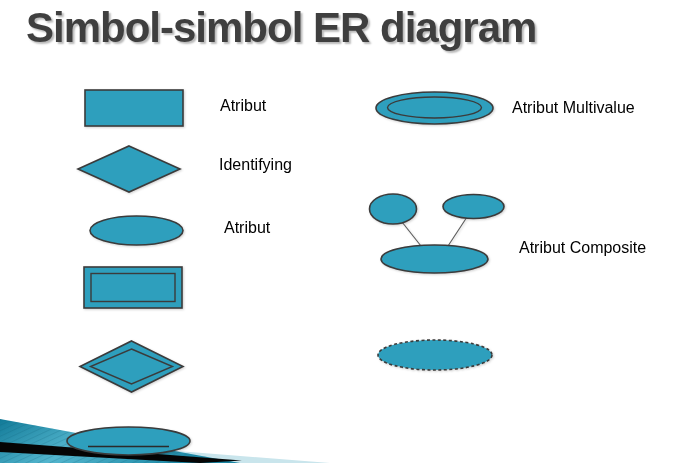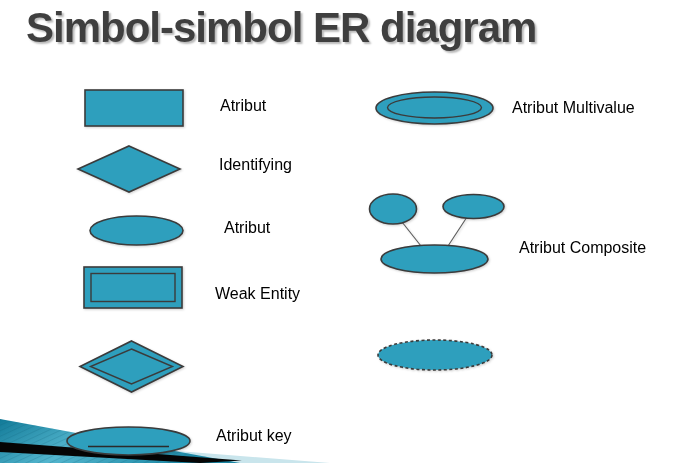--- a/index.html
+++ b/index.html
@@ -103,18 +103,16 @@
 
       <g>
         <ellipse class="shape dashed" cx="435" cy="355" rx="57" ry="15"></ellipse>
       </g>
     </g>
   </svg>
 
   <span class="lbl" style="left:220px;top:97px">Atribut</span>
   <span class="lbl" style="left:219px;top:156px">Identifying</span>
   <span class="lbl" style="left:224px;top:219px">Atribut</span>
-  <span class="lbl" style="left:215px;top:285px">Weak Entity</span>
-  <span class="lbl" style="left:216px;top:427px">Atribut key</span>
   <span class="lbl" style="left:519px;top:239px">Atribut Composite</span>
   <span class="lbl" style="left:512px;top:99px">Atribut Multivalue</span>
 
 </div>
 
 </body></html>

